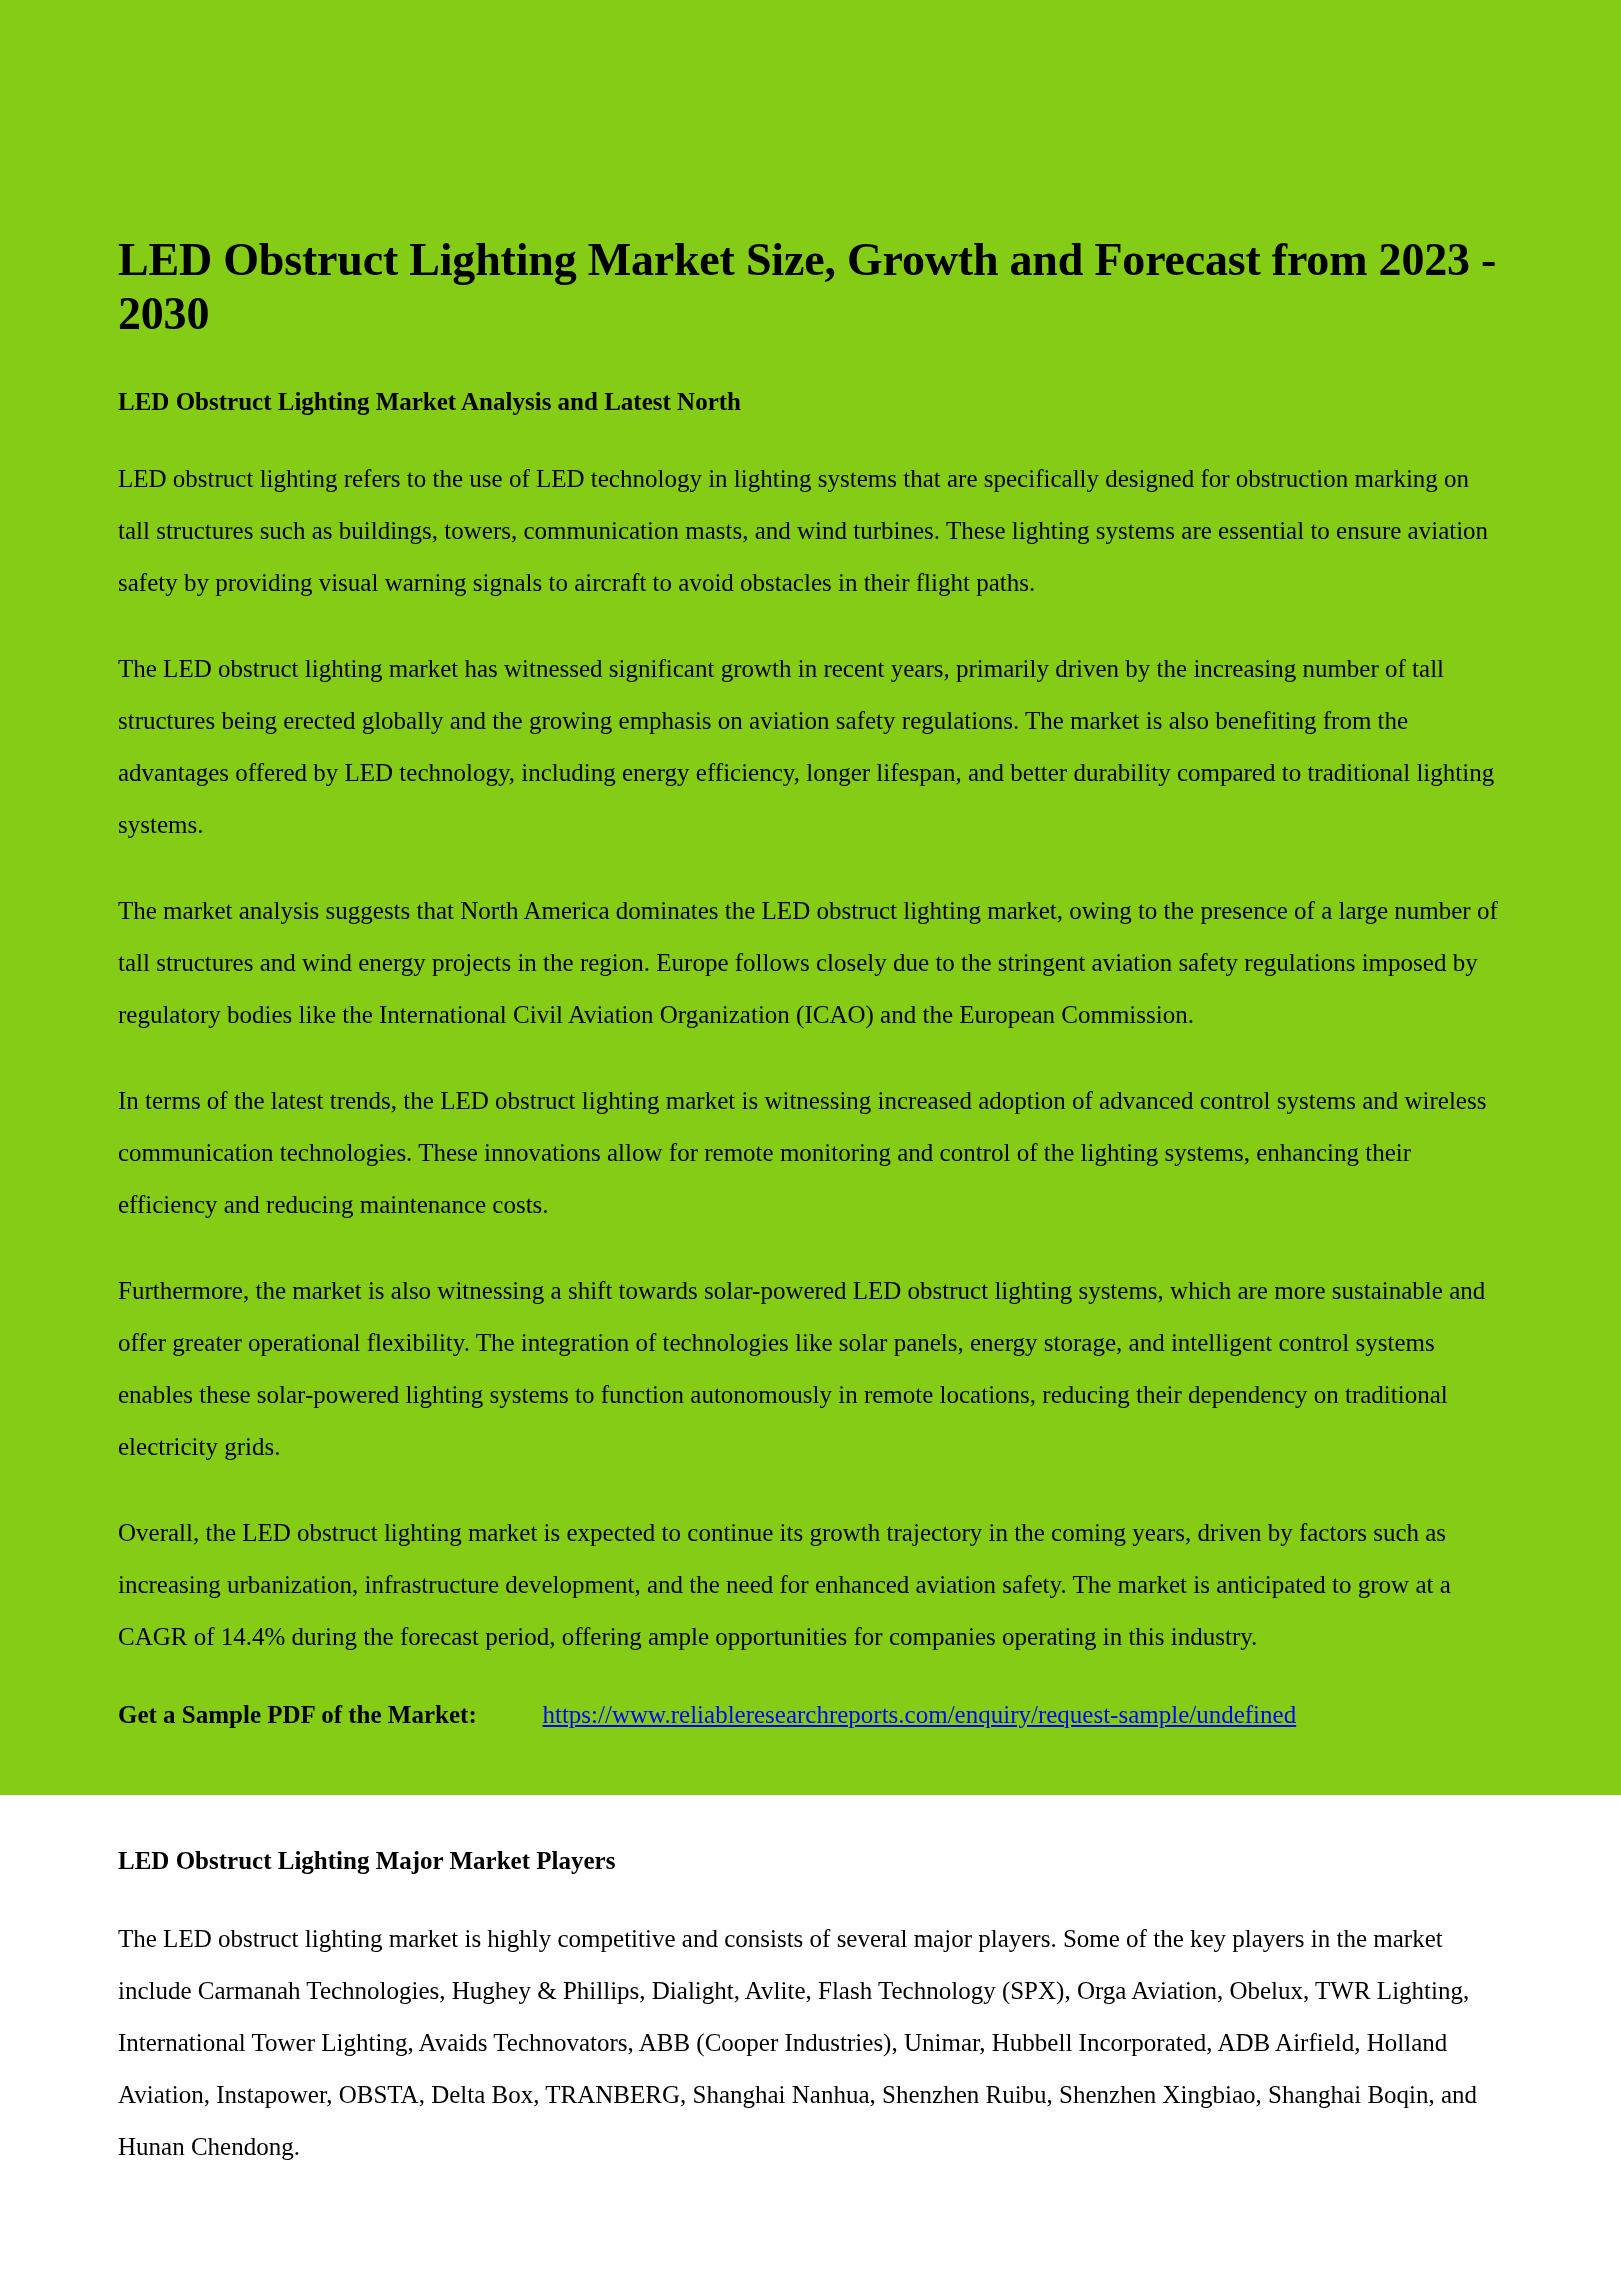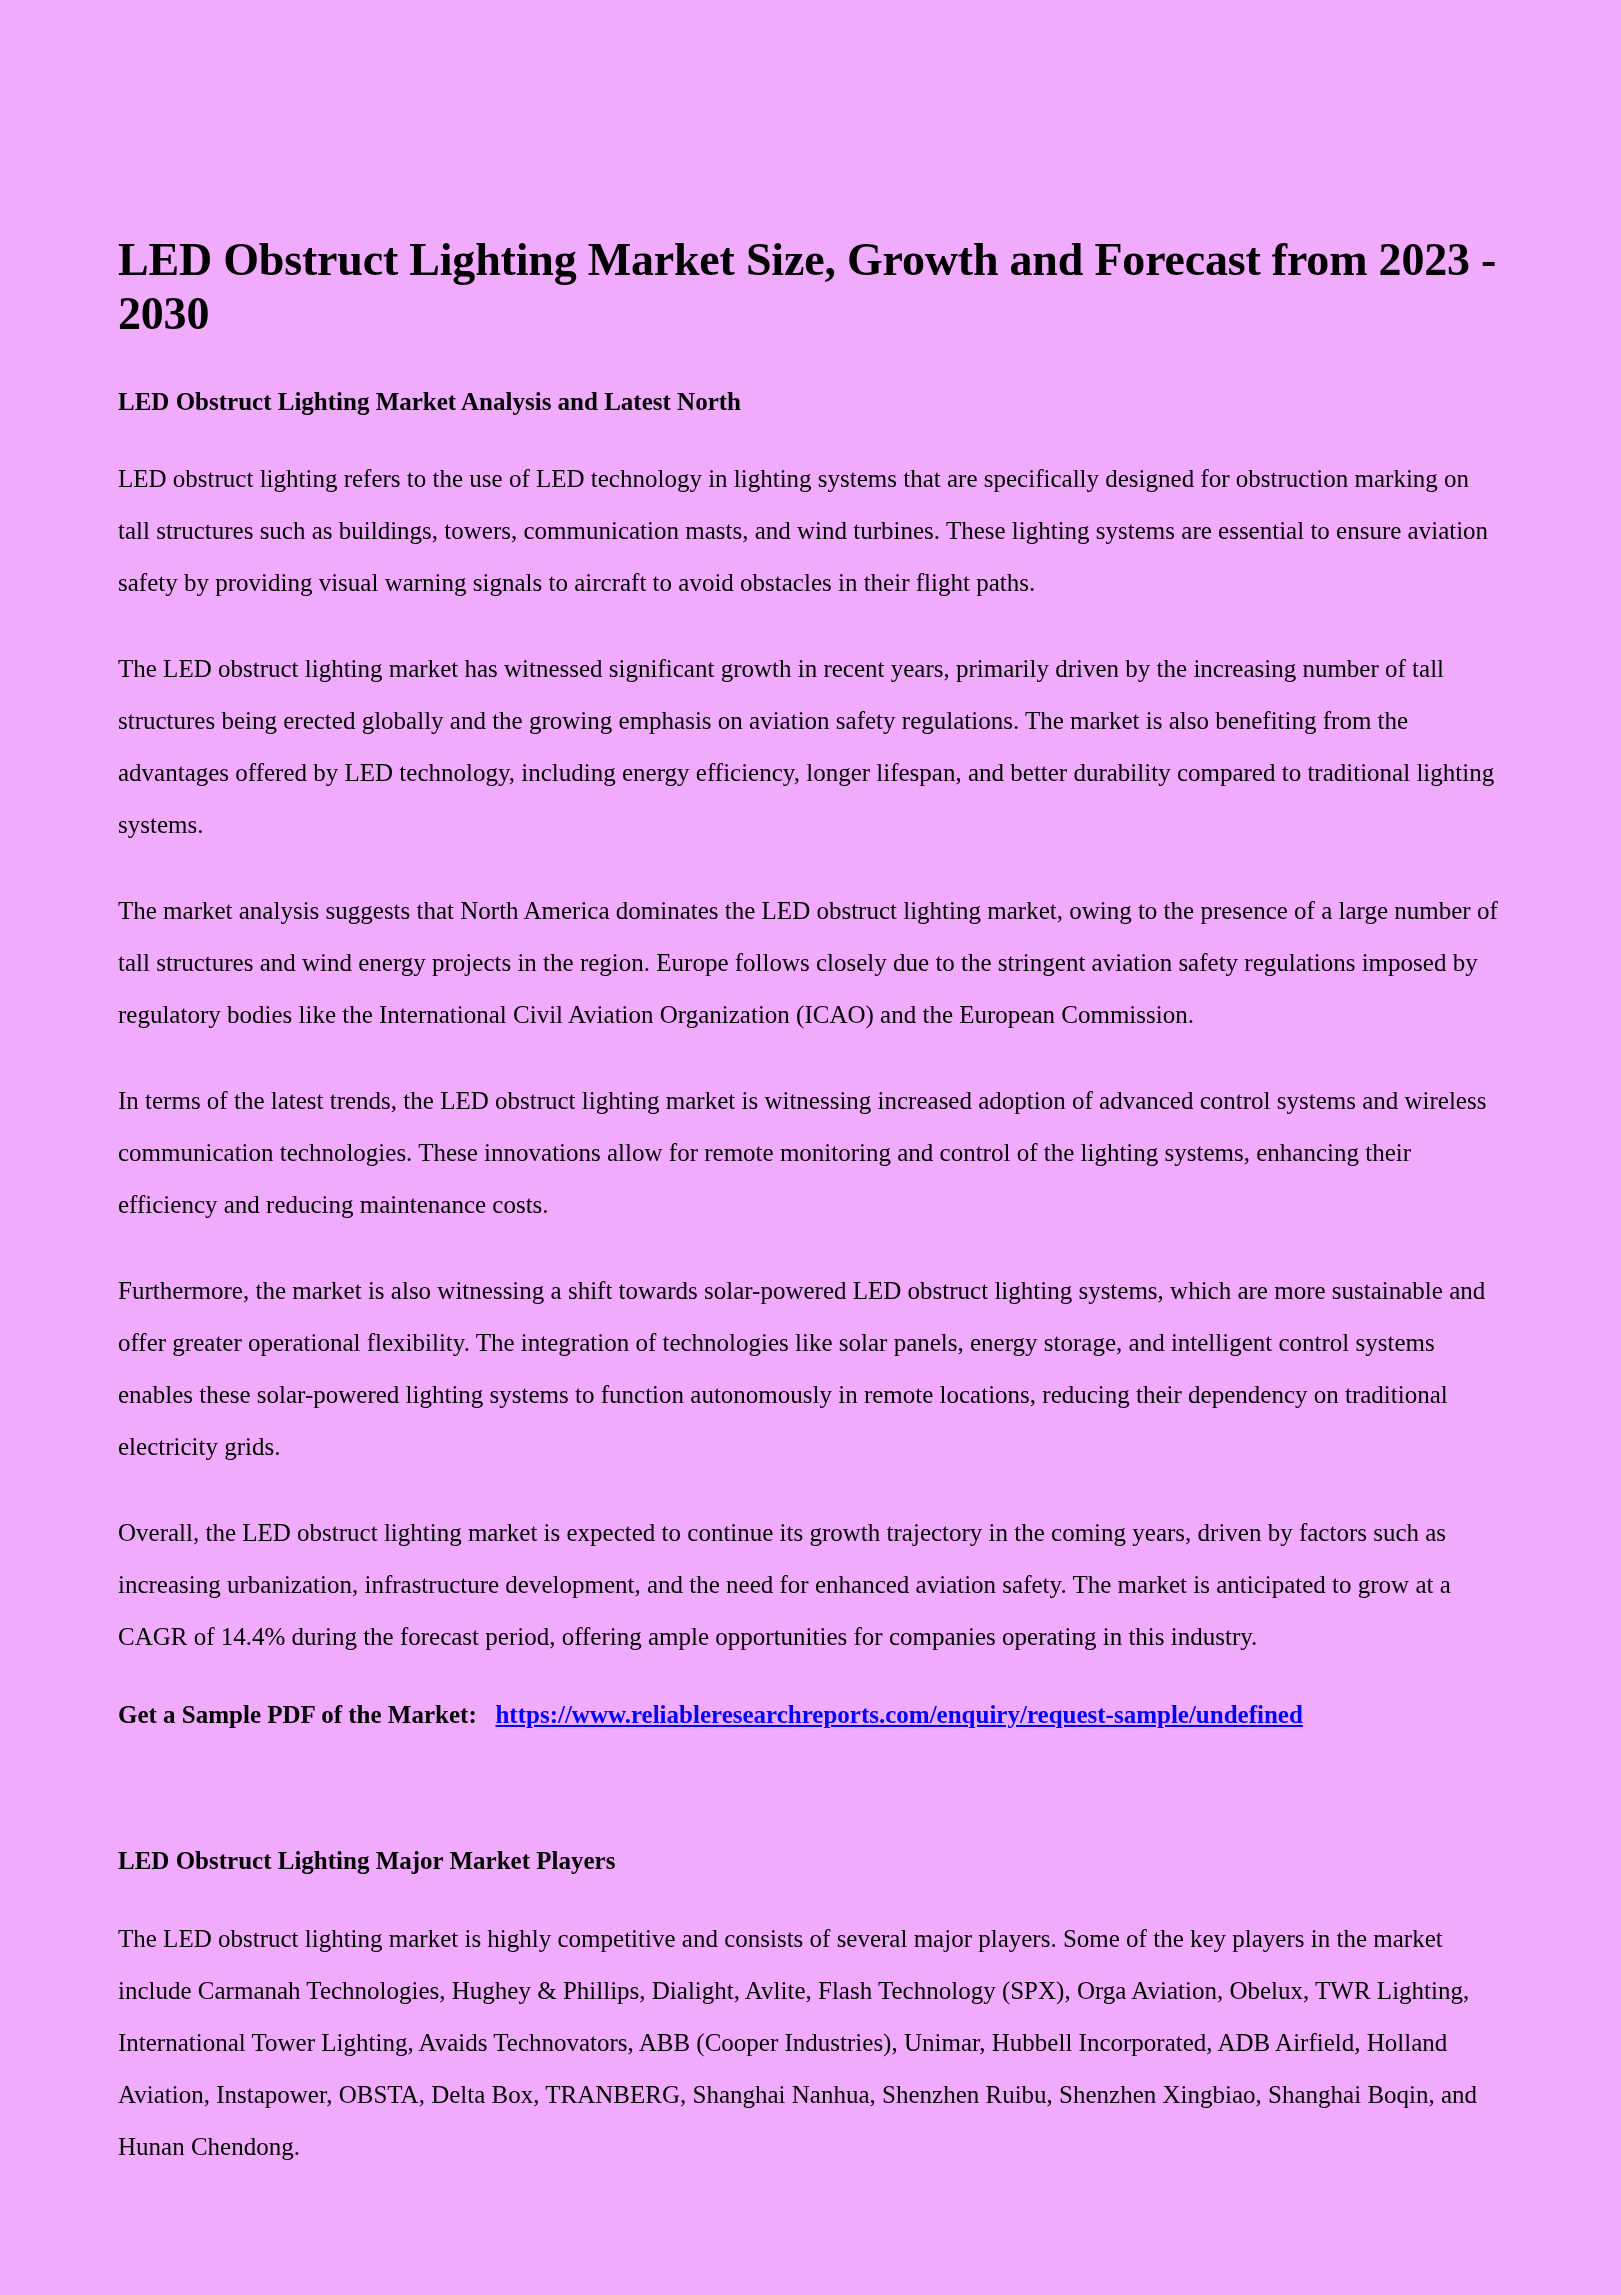--- a/index.html
+++ b/index.html
@@ -10,22 +10,22 @@
   body {
     width: 1622px;
     height: 2295px;
     font-family: "Liberation Serif", "DejaVu Serif", serif;
     color: #000000;
     -webkit-font-smoothing: antialiased;
   }
   .page {
     position: relative;
     width: 1622px;
-    height: 2295px;
-    background: #f0abfc;
+    height: 1795px;
+    background: #84cc16;
     box-sizing: border-box;
     padding: 233px 119px 0 118px;
   }
   .doc-title {
     font-size: 46px;
     font-weight: bold;
     line-height: 1.18;
     letter-spacing: -0.2px;
     margin: 0 0 43px 0;
     max-width: 1390px;
@@ -49,24 +49,25 @@
     font-size: 25px;
     line-height: 36px;
     margin: 0 0 34px 0;
     max-width: 1386px;
   }
   .cta-label {
     font-weight: bold;
     color: #000000;
   }
   .cta-link {
-    font-weight: bold;
+    font-weight: normal;
     color: #0000ff;
     text-decoration: underline;
     word-break: break-word;
+    margin-left: 47px;
   }
   .spacer-par {
     height: 77px;
   }
   .heading-gap {
     margin-top: 0;
   }
 </style>
 </head>
 <body>

